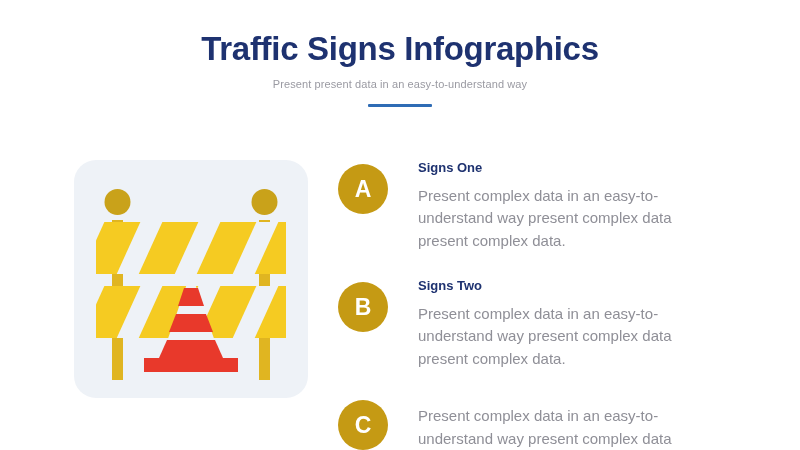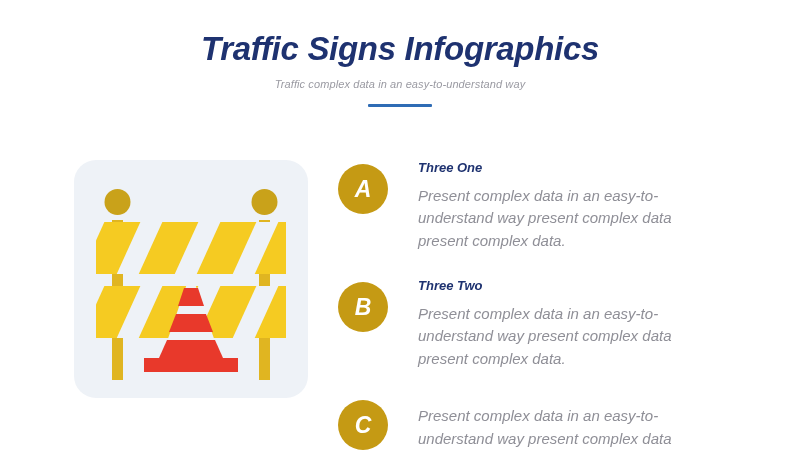--- a/index.html
+++ b/index.html
@@ -7,21 +7,20 @@
   html, body {
     width:800px; height:450px;
     background:#ffffff;
     font-family:"Liberation Sans", sans-serif;
     overflow:hidden;
   }
   .slide {
     position:relative;
     width:800px; height:370px;
     background:#ffffff;
-    font-style:italic;
   }
 
   
   .header {
     position:absolute;
     top:30px; left:0; right:0;
     text-align:center;
   }
   .page-title {
     font-size:33px;
@@ -103,21 +102,21 @@
     max-width:300px;
   }
 </style>
 </head>
 <body>
 
 <div class="slide">
 
   <div class="header">
     <div class="page-title">Traffic Signs Infographics</div>
-    <div class="page-subtitle">Traffic complex data in an easy-to-understand way</div>
+    <div class="page-subtitle">Present present data in an easy-to-understand way</div>
     <div class="accent-bar"></div>
   </div>
 
   <div class="illustration-panel">
     <svg class="illustration-svg" viewBox="0 0 234 238">
 
       <rect x="38" y="60" width="11" height="160" fill="#e0b521"></rect>
       <rect x="185" y="60" width="11" height="160" fill="#e0b521"></rect>
 
       <circle cx="43.5" cy="42" r="13" fill="#c9a21a"></circle>
@@ -168,29 +167,29 @@
         <rect x="70" y="198" width="94" height="14" fill="#e8392b"></rect>
       </g>
     </svg>
   </div>
 
   <div class="items">
 
     <div class="item">
       <div class="badge">A</div>
       <div class="item-body">
-        <div class="item-title">Three One</div>
+        <div class="item-title">Signs One</div>
         <div class="item-desc">Present complex data in an easy-to-understand way present complex data present complex data.</div>
       </div>
     </div>
 
     <div class="item">
       <div class="badge">B</div>
       <div class="item-body">
-        <div class="item-title">Three Two</div>
+        <div class="item-title">Signs Two</div>
         <div class="item-desc">Present complex data in an easy-to-understand way present complex data present complex data.</div>
       </div>
     </div>
 
     <div class="item">
       <div class="badge">C</div>
       <div class="item-body">
         <div class="item-desc">Present complex data in an easy-to-understand way present complex data present complex data.</div>
       </div>
     </div>

